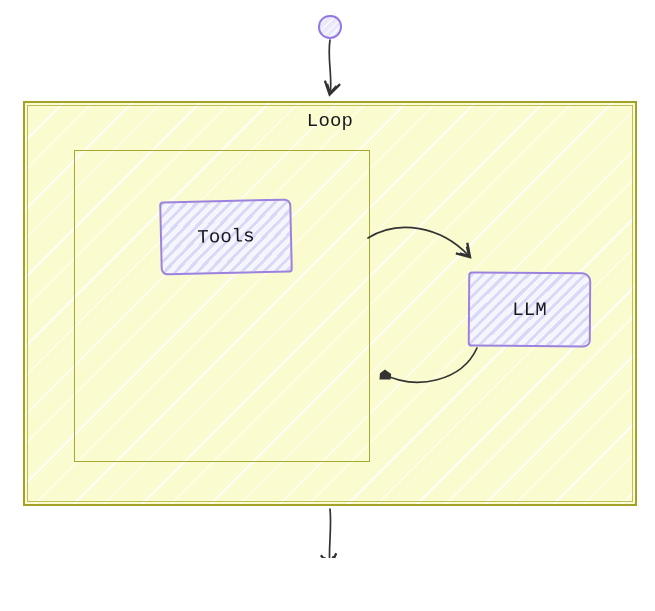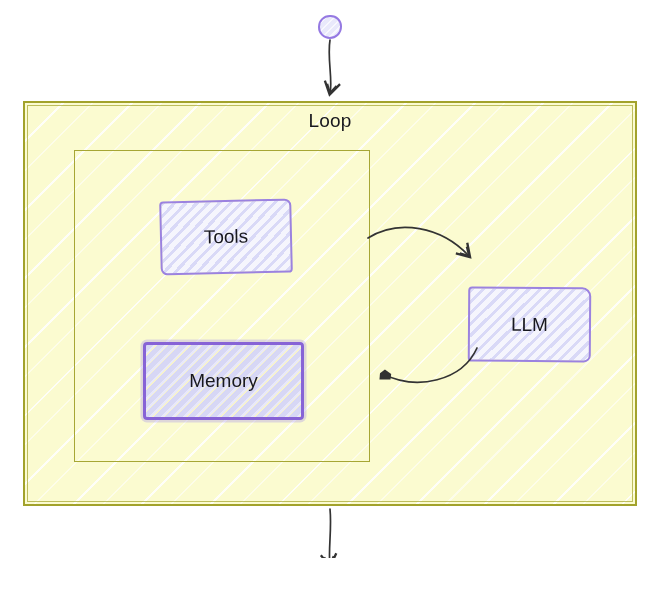--- a/index.html
+++ b/index.html
@@ -1,20 +1,20 @@
 <!DOCTYPE html>
 <html><head>
 <meta charset="utf-8">
 <style>
   html, body { margin: 0; padding: 0; background: #ffffff; }
   .canvas {
     position: relative;
     width: 655px; height: 558px;
     background: #ffffff;
-    font-family: Liberation Sans, sans-serif;
+    font-family: Liberation Mono, monospace;
     overflow: hidden;
   }
   
   .subgraph-loop {
     position: absolute; left: 23px; top: 101px;
     width: 614px; height: 405px;
     box-sizing: border-box;
     background-color: #fbfbd0;
     background-image:
       repeating-linear-gradient(135deg,
@@ -55,21 +55,21 @@
     transform: rotate(-1.3deg);
   }
   .node-memory {
     left: 68px; top: 191px; width: 161px; height: 78px;
     border: 3px solid #8763d6;
     background: repeating-linear-gradient(135deg, #d7d7f5 0 5px, #e8e8fa 5px 7px, #f7f3cd 7px 8px);
     box-shadow: 0 0 0 2.5px rgba(170,150,235,0.35);
     border-radius: 4px;
   }
   .node-llm {
-    left: 443px; top: 184px; width: 123px; height: 75px;
+    left: 443px; top: 169px; width: 123px; height: 75px;
     border: 2px solid #9b82e0;
     background: repeating-linear-gradient(135deg, #d9d9f7 0 3px, #f5f5fd 3px 8px);
     border-radius: 4px 9px 7px 4px;
     transform: rotate(0.4deg);
   }
   
   .start-node {
     position: absolute; left: 318px; top: 15px;
     width: 24px; height: 24px;
     box-sizing: border-box;
@@ -111,23 +111,20 @@
 
   <div class="subgraph-loop">
     <div class="subgraph-title">Loop</div>
 
     <div class="subgraph-external">
 
       <div class="node node-tools">
         <span>Tools</span>
       </div>
 
-      <div class="node node-memory">
-        <span>Memory</span>
-      </div>
     </div>
 
     <div class="node node-llm">
       <span>LLM</span>
     </div>
   </div>
 
   <div class="end-node"></div>
 
   <svg class="edges" viewBox="0 0 655 611" xmlns="http://www.w3.org/2000/svg">

